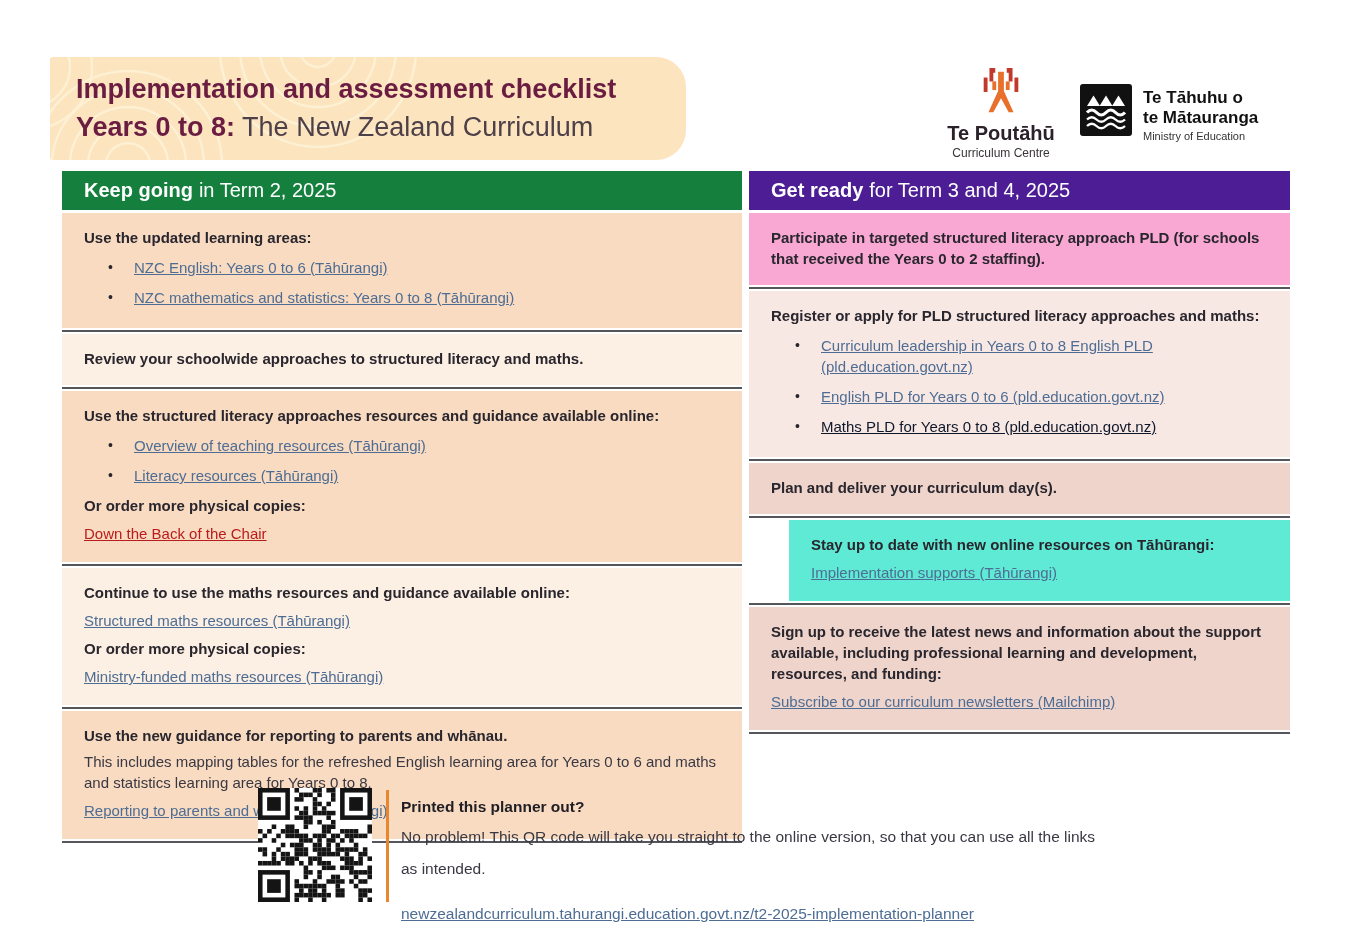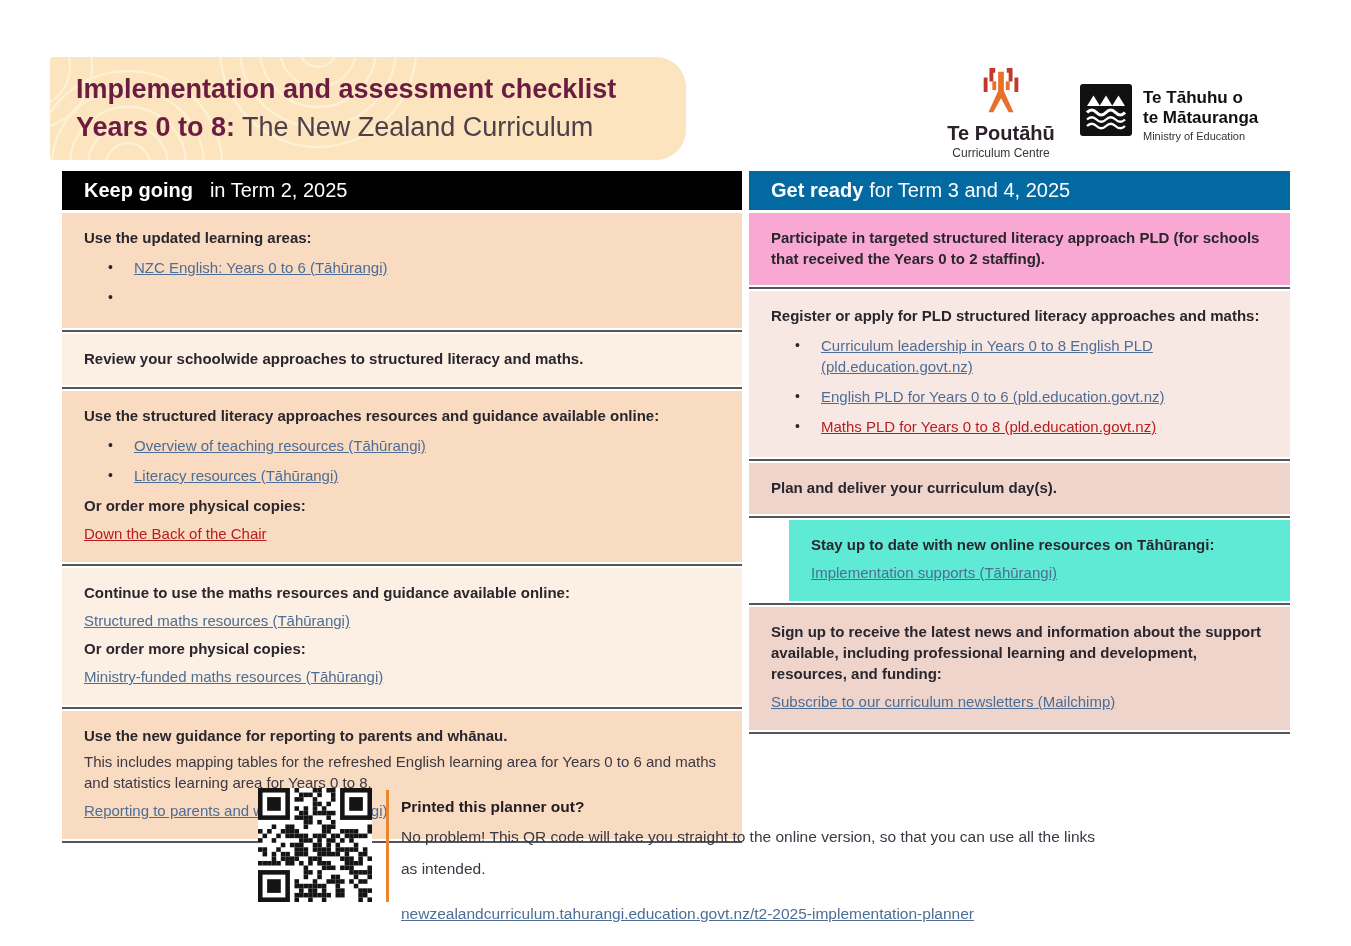--- a/index.html
+++ b/index.html
@@ -114,33 +114,34 @@
       </g>
     </svg>
     <div class="m-text">
       <div class="m-line">Te Tāhuhu o</div>
       <div class="m-line">te Mātauranga</div>
       <div class="m-sub">Ministry of Education</div>
     </div>
   </div>
 
   <div class="column left">
-    <div class="col-header" style="background-color: #000000; gap: 11px;">
+    <div class="col-header" style="background-color: #15803d;">
       <span class="h-bold">Keep going</span>
       <span>in Term 2, 2025</span>
     </div>
     <div id="left-sections">
         <div class="section" style="background-color: rgb(248, 219, 193);">
           <p class="lead">Use the updated learning areas:</p>
           <div class="bullet-row">
             <span class="bullet-dot">•</span>
             <a class="link" href="#" style="color: rgb(78, 109, 148);">NZC English: Years 0 to 6 (Tāhūrangi)</a>
           </div>
           <div class="bullet-row">
             <span class="bullet-dot">•</span>
+            <a class="link" href="#" style="color: rgb(78, 109, 148);">NZC mathematics and statistics: Years 0 to 8 (Tāhūrangi)</a>
           </div>
         </div>
         <div class="divider" style="border-top-color: rgb(85, 86, 90);"></div>
         <div class="section" style="background-color: rgb(252, 239, 227);">
           <p class="lead">Review your schoolwide approaches to structured literacy and maths.</p>
         </div>
         <div class="divider" style="border-top-color: rgb(85, 86, 90);"></div>
         <div class="section" style="background-color: rgb(248, 219, 193);">
           <p class="lead">Use the structured literacy approaches resources and guidance available online:</p>
           <div class="bullet-row">
@@ -165,42 +166,42 @@
         <div class="section" style="background-color: rgb(248, 219, 193);">
           <p class="lead">Use the new guidance for reporting to parents and whānau.</p>
           <p class="body-text">This includes mapping tables for the refreshed English learning area for Years 0 to 6 and maths and statistics learning area for Years 0 to 8.</p>
           <div class="link-line"><a class="link" href="#" style="color: rgb(78, 109, 148);">Reporting to parents and whānau (Tāhūrangi)</a></div>
         </div>
         <div class="divider" style="border-top-color: rgb(85, 86, 90);"></div>
       </div>
   </div>
 
   <div class="column right">
-    <div class="col-header" style="background-color: #0369a1;">
+    <div class="col-header" style="background-color: #4c1d95;">
       <span class="h-bold">Get ready</span>
       <span>for Term 3 and 4, 2025</span>
     </div>
     <div id="right-sections">
         <div class="section" style="background-color: #f9a8d4;">
           <p class="lead">Participate in targeted structured literacy approach PLD (for schools that received the Years 0 to 2 staffing).</p>
         </div>
         <div class="divider" style="border-top-color: rgb(85, 86, 90);"></div>
         <div class="section" style="background-color: rgb(248, 232, 228);">
           <p class="lead">Register or apply for PLD structured literacy approaches and maths:</p>
           <div class="bullet-row">
             <span class="bullet-dot">•</span>
             <a class="link" href="#" style="color: rgb(78, 109, 148);">Curriculum leadership in Years 0 to 8 English PLD (pld.education.govt.nz)</a>
           </div>
           <div class="bullet-row">
             <span class="bullet-dot">•</span>
             <a class="link" href="#" style="color: rgb(78, 109, 148);">English PLD for Years 0 to 6 (pld.education.govt.nz)</a>
           </div>
           <div class="bullet-row">
             <span class="bullet-dot">•</span>
-            <a class="link" href="#" style="color: #b91c1c;">Maths PLD for Years 0 to 8 (pld.education.govt.nz)</a>
+            <a class="link" href="#" style="color: #0f172a;">Maths PLD for Years 0 to 8 (pld.education.govt.nz)</a>
           </div>
         </div>
         <div class="divider" style="border-top-color: rgb(85, 86, 90);"></div>
         <div class="section" style="background-color: rgb(239, 212, 203);">
           <p class="lead">Plan and deliver your curriculum day(s).</p>
         </div>
         <div class="divider" style="border-top-color: rgb(85, 86, 90);"></div>
         <div class="section" style="background-color: #5eead4; margin-left: 40px;">
           <p class="lead">Stay up to date with new online resources on Tāhūrangi:</p>
           <div class="link-line"><a class="link" href="#" style="color: rgb(78, 109, 148);">Implementation supports (Tāhūrangi)</a></div>

